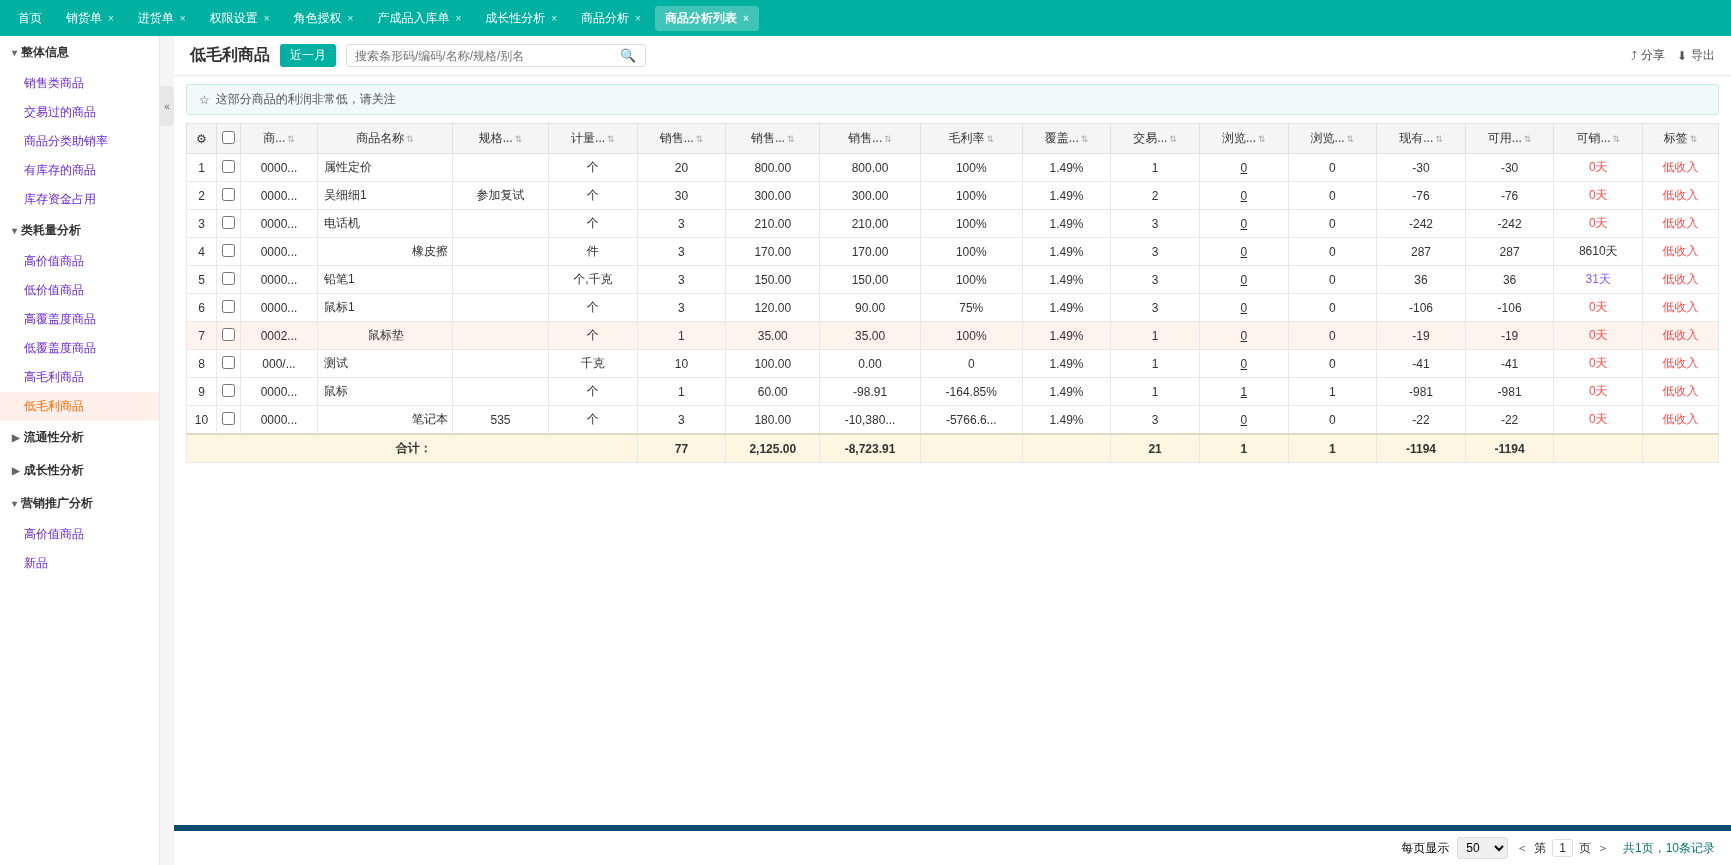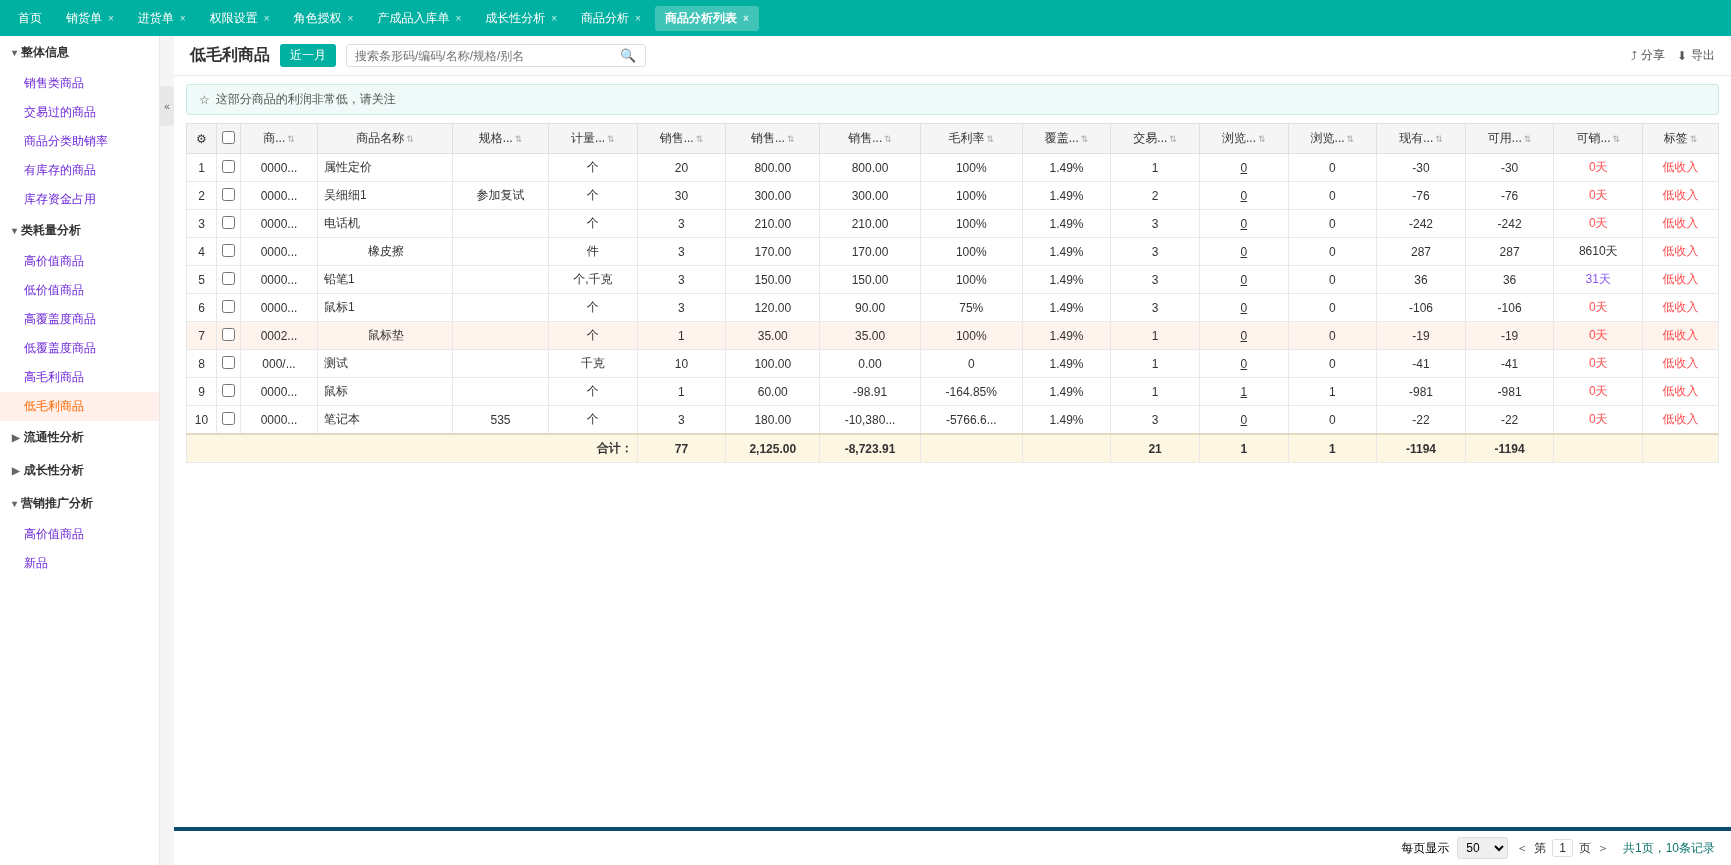--- a/index.html
+++ b/index.html
@@ -191,21 +191,21 @@
       font-weight: bold;
       background: #fdf6e3;
     }
 
     
     .bottom-bar {
       display: flex;
       align-items: center;
       justify-content: flex-end;
       padding: 6px 16px;
-      border-top: 4px solid #0c4a6e;
+      border-top: 6px solid #0c4a6e;
       gap: 8px;
       background: #fff;
     }
     .bottom-bar select {
       border: 1px solid #ddd;
       border-radius: 3px;
       padding: 2px 4px;
       font-size: 12px;
     }
     .page-nav { display: flex; align-items: center; gap: 6px; color: #555; }
@@ -526,21 +526,21 @@
       <td>0</td>
       <td>-242</td>
       <td>-242</td>
       <td style="color:#ff4d4f;">0天</td>
       <td style="color:#ff4d4f;">低收入</td>
     </tr>
             <tr>
       <td>4</td>
       <td><input type="checkbox" style=""></td>
       <td>0000...</td>
-      <td style="text-align:center; padding-left:6px;">橡皮擦</td>
+      <td style="text-align:right; padding-left:6px;">橡皮擦</td>
       <td></td>
       <td>件</td>
       <td>3</td>
       <td>170.00</td>
       <td>170.00</td>
       <td>100%</td>
       <td>1.49%</td>
       <td>3</td>
       <td class="underline">0</td>
       <td>0</td>
@@ -646,38 +646,38 @@
       <td>1</td>
       <td>-981</td>
       <td>-981</td>
       <td style="color:#ff4d4f;">0天</td>
       <td style="color:#ff4d4f;">低收入</td>
     </tr>
             <tr>
       <td>10</td>
       <td><input type="checkbox" style=""></td>
       <td>0000...</td>
-      <td style="text-align:left; padding-left:6px;">笔记本</td>
+      <td style="text-align:right; padding-left:6px;">笔记本</td>
       <td>535</td>
       <td>个</td>
       <td>3</td>
       <td>180.00</td>
       <td>-10,380...</td>
       <td>-5766.6...</td>
       <td>1.49%</td>
       <td>3</td>
       <td class="underline">0</td>
       <td>0</td>
       <td>-22</td>
       <td>-22</td>
       <td style="color:#ff4d4f;">0天</td>
       <td style="color:#ff4d4f;">低收入</td>
     </tr>
             <tr class="total-row">
-    <td colspan="6" style="text-align:right; padding-left:8px;margin-top:20px;">合计：</td>
+    <td colspan="6" style="text-align:center; padding-left:8px;margin-top:20px;">合计：</td>
     <td>77</td>
     <td>2,125.00</td>
     <td>-8,723.91</td>
     <td></td>
     <td></td>
     <td>21</td>
     <td>1</td>
     <td>1</td>
     <td>-1194</td>
     <td>-1194</td>

